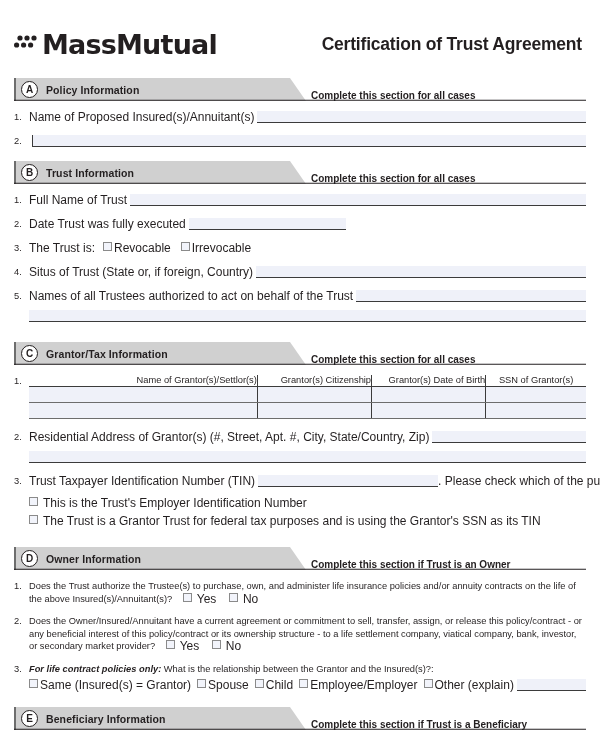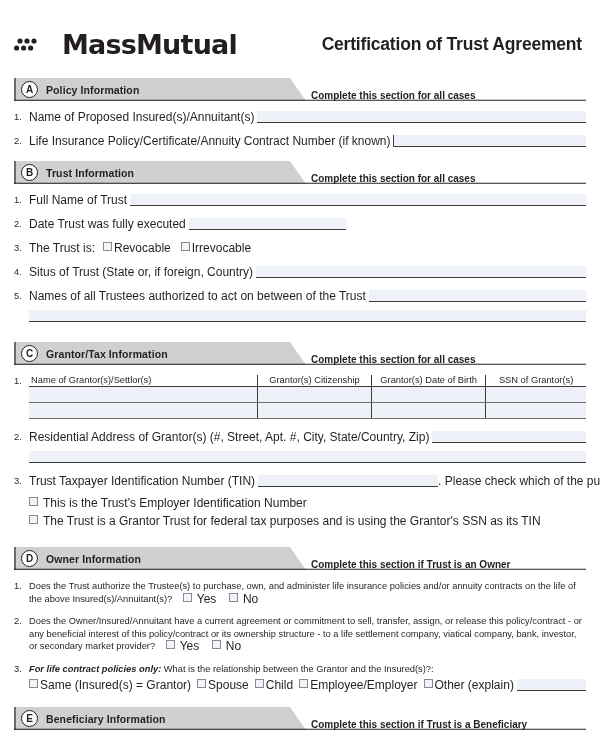--- a/index.html
+++ b/index.html
@@ -28,22 +28,22 @@
   .header {
     height: 72px;
     display: flex;
     align-items: center;
     justify-content: space-between;
     padding-top: 16px;
     box-sizing: border-box;
   }
   .logo {
     display: flex;
-    align-items: center;
-    gap: 20px;
+    align-items: flex-start;
+    gap: 0;
   }
   .logo-dots {
     width: 28px;
     height: 20px;
     display: block;
   }
   .logo-word {
     font-family: "DejaVu Sans", sans-serif;
     font-size: 27px;
     font-weight: bold;
@@ -173,21 +173,21 @@
     border-bottom: 1.3px solid #3b3b3b;
     white-space: nowrap;
   }
   .gtable th.l { text-align: left; padding-left: 2px; }
   .gtable td {
     height: 13px;
     background: #eff1f9;
     border-bottom: 1.3px solid #6d6d6d;
   }
   .gtable .vr { border-right: 1.3px solid #3b3b3b; }
-  .gtable th.vr { border-right: 1.3px solid #3b3b3b; }
+  .gtable th.vr { border-right: 1.3px solid #3b3b3b; text-align: right; }
 
   .tbl-wrap { display: flex; }
   .tbl-num { width: 15px; flex: 0 0 15px; font-size: 9.3px; padding-top: 1px;}
 
   
   .gap4 { height: 4px; }
   .gap6 { height: 6px; }
   .gap8 { height: 8px; }
   .gap10 { height: 10px; }
   .gap12 { height: 12px; }
@@ -235,21 +235,20 @@
 
   <div class="gap10"></div>
   <div class="row">
     <span class="num">1.</span>
     <span class="lbl">Name of Proposed Insured(s)/Annuitant(s)</span>
     <span class="rule"></span>
   </div>
   <div class="gap12"></div>
   <div class="row">
     <span class="num">2.</span>
-    <span class="lbl">Life Insurance Policy/Certificate/Annuity Contract Number (if known)</span>
     <span class="rule leftbar"></span>
   </div>
 
   <div class="gap8"></div>
   <div class="section-banner">
     <svg class="banner-shape" viewBox="0 0 572 23" preserveAspectRatio="none">
       <polygon points="0,0 276,0 292,23 0,23" fill="#d0d0d0"></polygon>
       <rect x="0" y="0" width="2" height="23" fill="#6d6d6d"></rect>
       <line x1="0" y1="22.2" x2="572" y2="22.2" stroke="#231f20" stroke-width="1.1"></line>
     </svg>
@@ -291,21 +290,21 @@
   </div>
   <div class="gap12"></div>
   <div class="row">
     <span class="num">4.</span>
     <span class="lbl">Situs of Trust (State or, if foreign, Country)</span>
     <span class="rule"></span>
   </div>
   <div class="gap12"></div>
   <div class="row">
     <span class="num">5.</span>
-    <span class="lbl">Names of all Trustees authorized to act on between of the Trust</span>
+    <span class="lbl">Names of all Trustees authorized to act on behalf of the Trust</span>
     <span class="rule"></span>
   </div>
   <div class="gap8"></div>
   <div class="row">
     <span class="num"></span>
     <span class="rule" style="margin-left:0"></span>
   </div>
 
   <div class="gap14"></div>
   <div class="section-banner">

